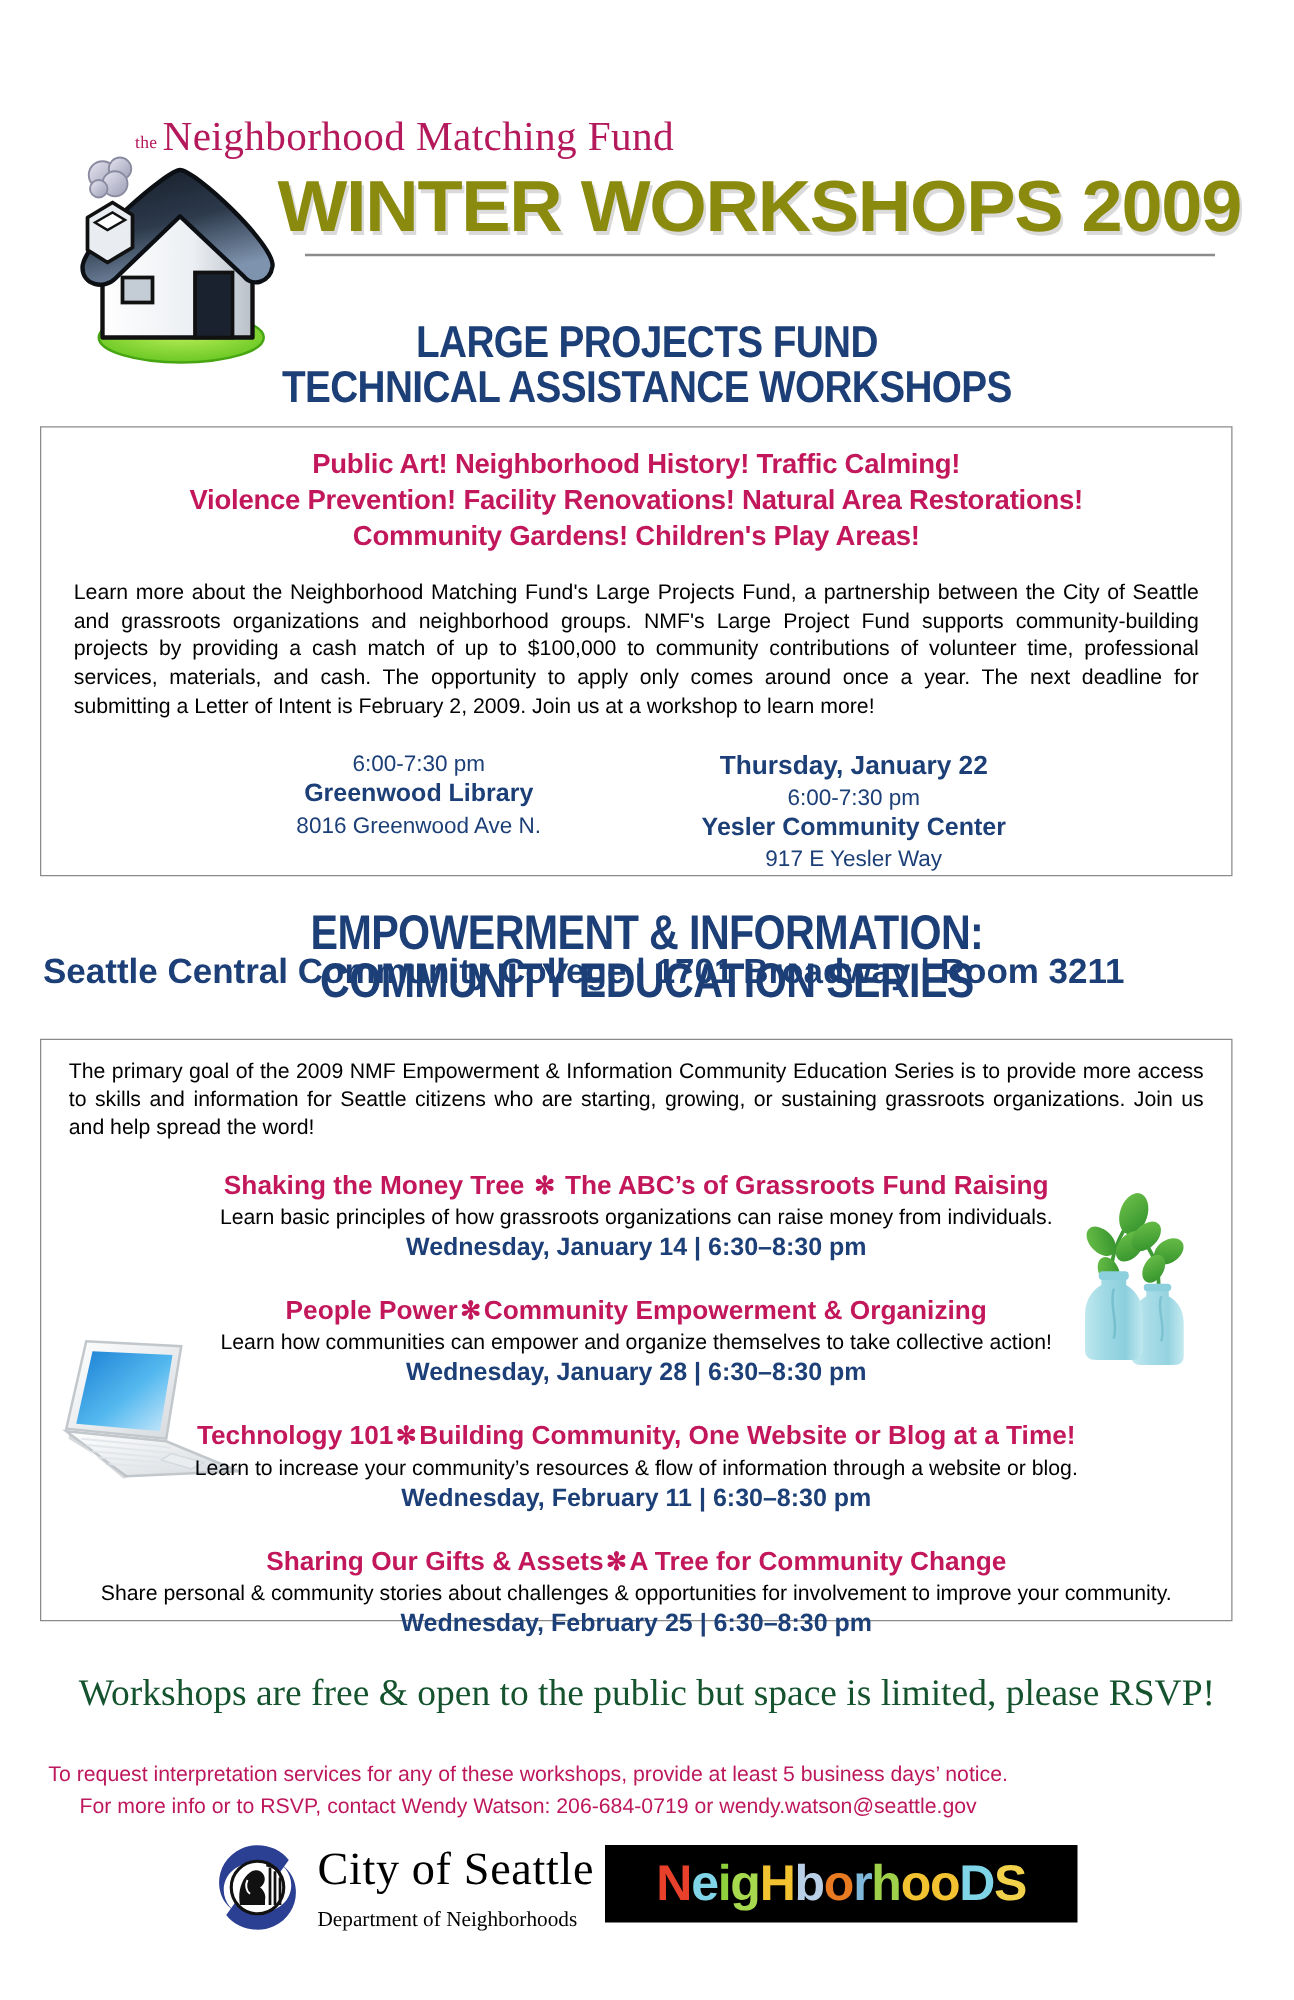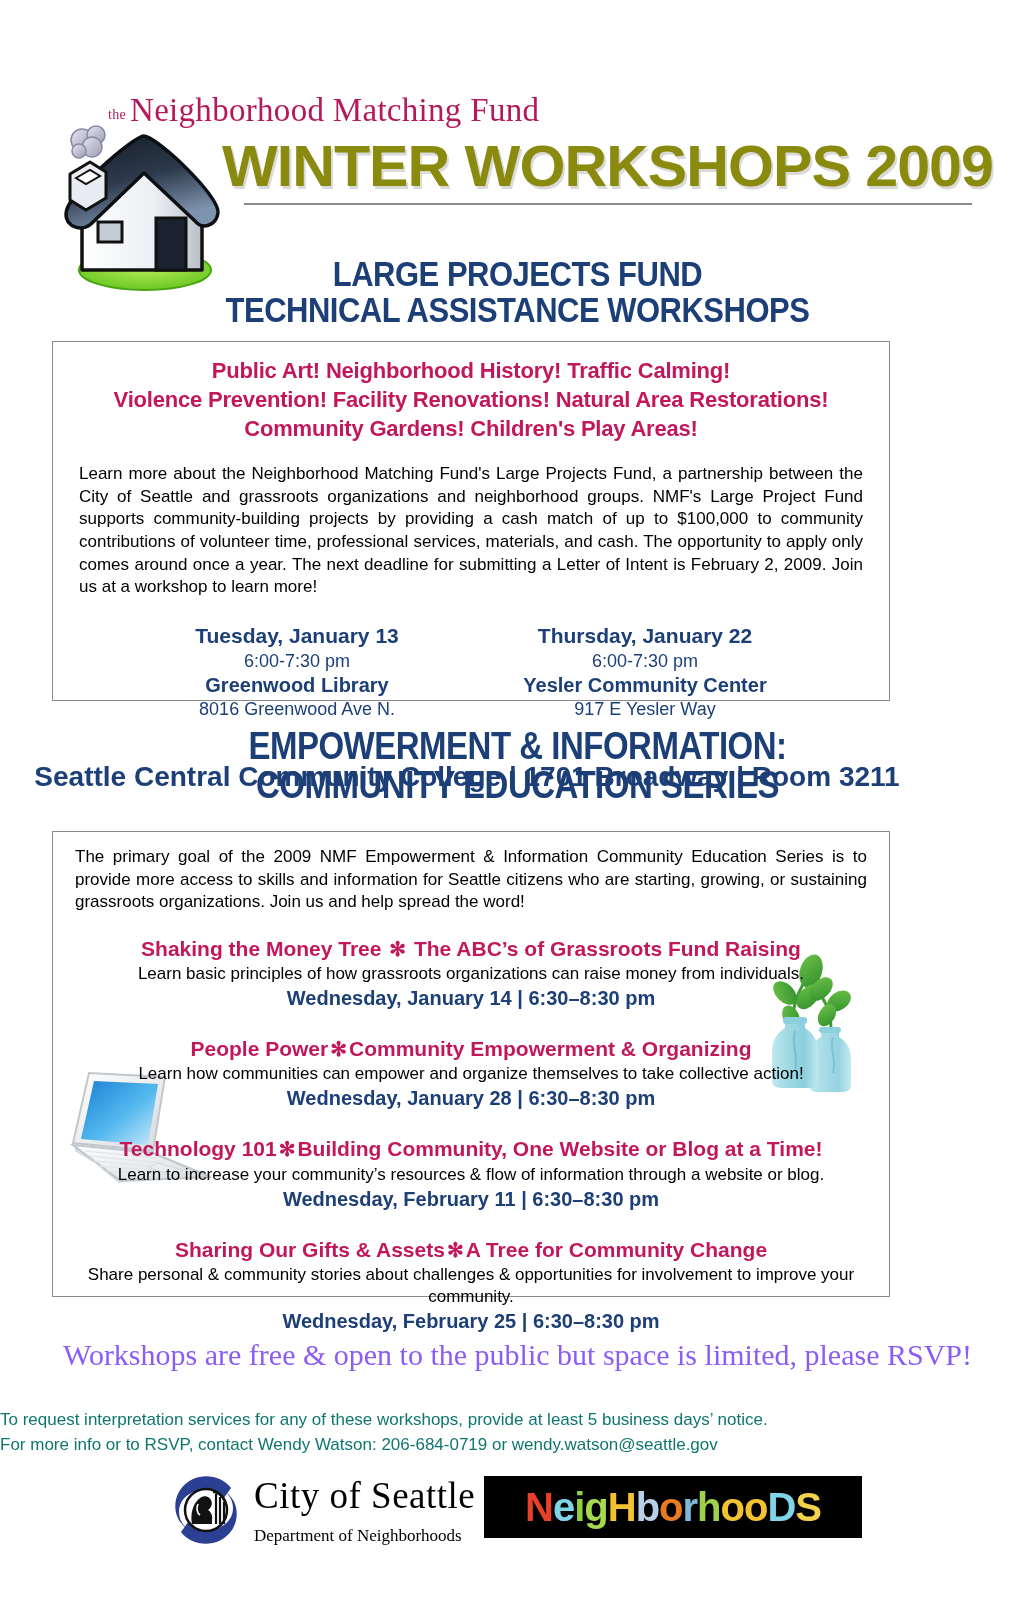--- a/index.html
+++ b/index.html
@@ -39,21 +39,21 @@
   .lpf-title{
     position:absolute;left:0;top:256px;width:1035px;text-align:center;
     font-weight:bold;font-size:31px;line-height:1.0;color:#1c3f77;
     letter-spacing:-.5px;
     transform:scaleY(1.15);transform-origin:top center;
   }
   .lpf-title div{white-space:nowrap;}
 
   
   .box{
-    position:absolute;left:52px;width:838px;
+    position:absolute;left:32px;width:954px;
     border:1px solid #8a8a8a;background:#fff;box-sizing:border-box;
   }
   #box-lpf{top:341px;height:360px;}
   #box-edu{top:831px;height:466px;}
 
   .pink-list{
     text-align:center;color:#c2185b;font-weight:bold;font-size:22px;
     line-height:1.32;padding:14px 20px 0 20px;letter-spacing:-.2px;
   }
   .pink-list div{white-space:nowrap;}
@@ -95,25 +95,25 @@
   .ws-when{color:#1c3f77;font-weight:bold;font-size:20px;margin-top:2px;}
 
   
   .plants{position:absolute;right:22px;top:113px;width:112px;height:150px;z-index:1;}
   .laptop{position:absolute;left:8px;top:233px;width:155px;height:130px;z-index:1;}
 
   
   .rsvp{
     position:absolute;left:0;top:1338px;width:1035px;text-align:center;
     font-family:"Liberation Serif", serif;
-    font-size:30px;color:#8b5cf6;white-space:nowrap;
+    font-size:30px;color:#14532d;white-space:nowrap;
   }
   .contact{
-    position:absolute;left:0;top:1408px;width:845px;
-    font-size:17px;line-height:1.45;color:#0f766e;
+    position:absolute;left:0;top:1408px;width:845px;text-align:center;
+    font-size:17px;line-height:1.45;color:#be185d;
   }
   .contact div{white-space:nowrap;}
 
   .logos{position:absolute;left:0;top:1468px;width:1035px;height:100px;}
   .cos-logo{position:absolute;left:168px;top:4px;display:flex;align-items:center;gap:10px;}
   .cos-text{font-family:"Liberation Serif", serif;line-height:1;}
   .cos-text .l1{font-size:37px;color:#000;letter-spacing:.5px;}
   .cos-text .l2{font-size:17px;color:#000;margin-top:13px;}
   .nbh-logo{
     position:absolute;left:484px;top:8px;width:378px;height:62px;
@@ -193,21 +193,20 @@
     <div class="pink-list">
       <div>Public Art!    Neighborhood History!    Traffic Calming!</div>
       <div>Violence Prevention!   Facility Renovations!   Natural Area Restorations!</div>
       <div>Community Gardens!    Children's Play Areas!</div>
     </div>
 
     <div class="body-para">Learn more about the Neighborhood Matching Fund's Large Projects Fund, a partnership between the City of Seattle and grassroots organizations and neighborhood groups.  NMF's Large Project Fund supports community-building projects by providing a cash match of up to $100,000 to community contributions of volunteer time, professional services, materials, and cash.  The opportunity to apply only comes around once a year. The next deadline for submitting a Letter of Intent is February 2, 2009. Join us at a workshop to learn more!</div>
 
     <div class="date-cols">
       <div class="col">
-        <div class="d1">Tuesday, January 13</div>
         <div class="d2">6:00-7:30 pm</div>
         <div class="d3">Greenwood Library</div>
         <div class="d4">8016 Greenwood Ave N.</div>
       </div>
       <div class="col">
         <div class="d1">Thursday, January 22</div>
         <div class="d2">6:00-7:30 pm</div>
         <div class="d3">Yesler Community Center</div>
         <div class="d4">917 E Yesler Way</div>
       </div>

